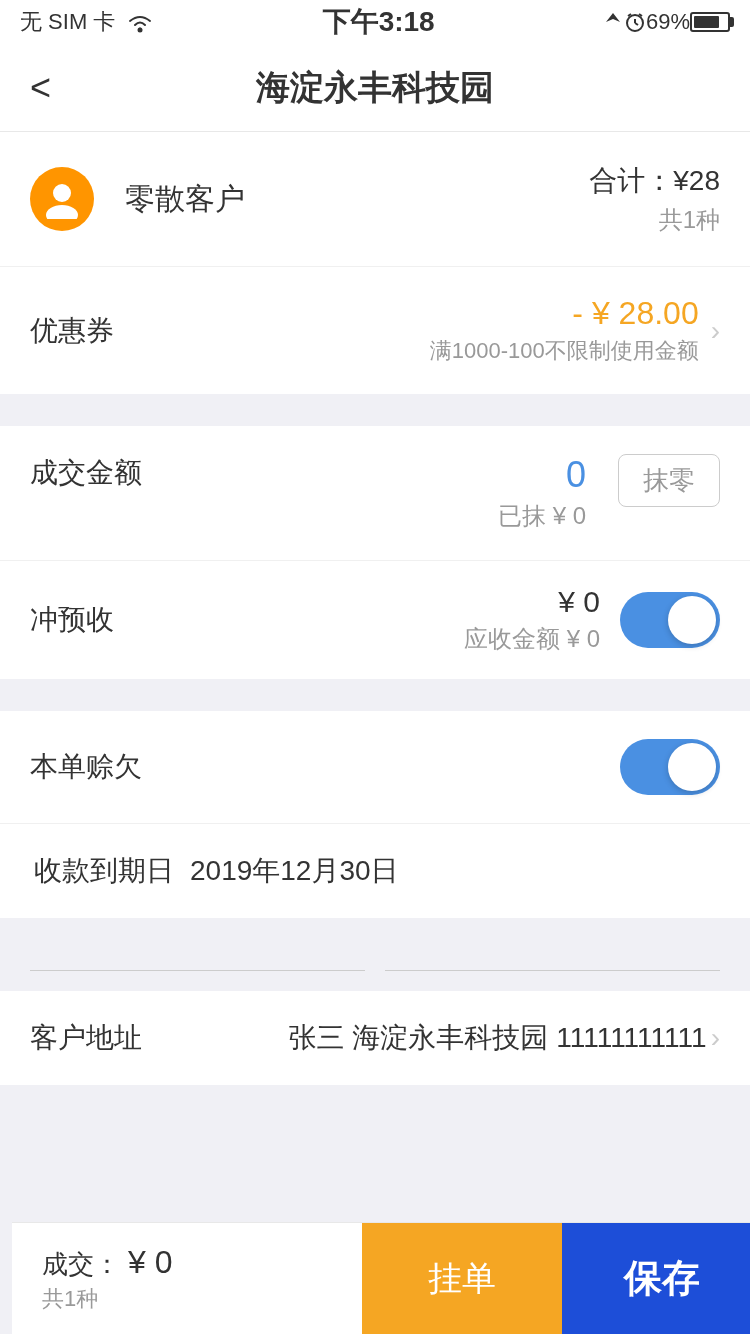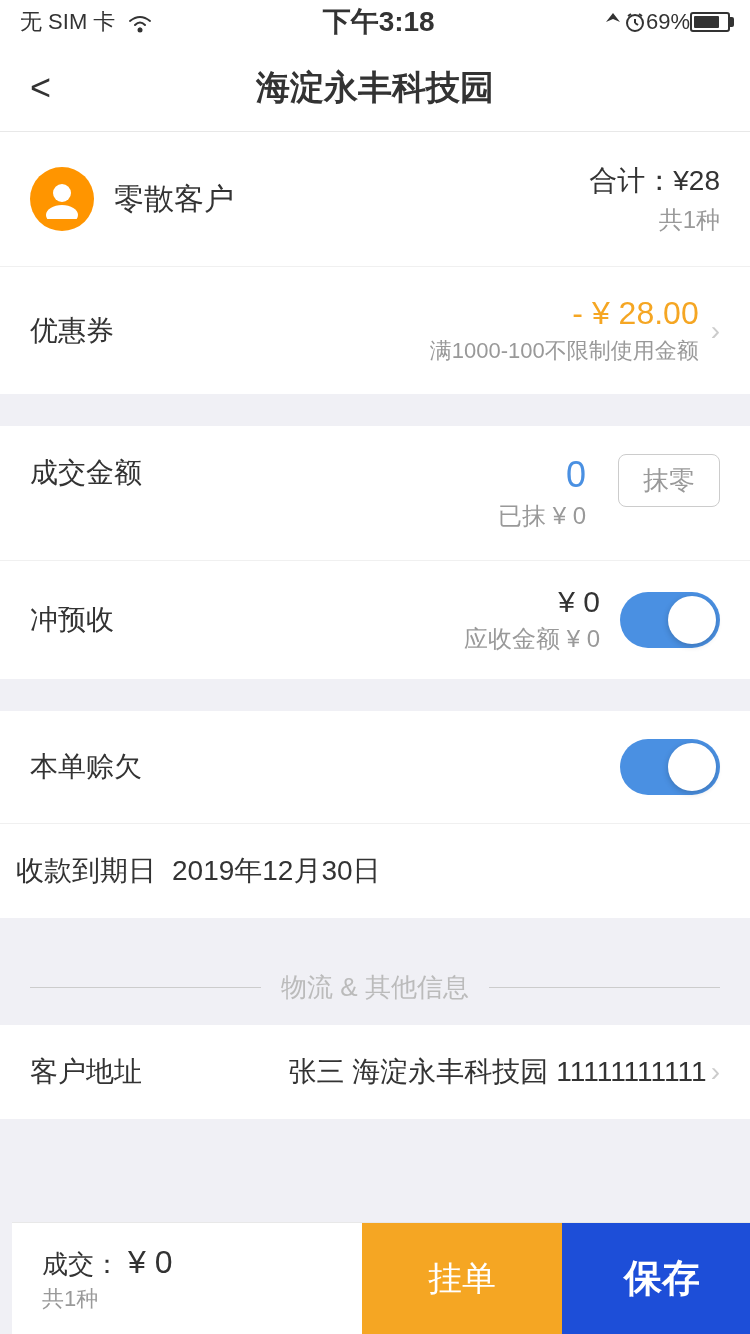--- a/index.html
+++ b/index.html
@@ -123,20 +123,21 @@
       border-radius: 50%;
       background: #ff9500;
       display: flex;
       align-items: center;
       justify-content: center;
     }
     .customer-name {
       font-size: 30px;
       color: #333;
       font-weight: 500;
+      margin-left: 11px;
     }
     .customer-right {
       text-align: right;
       margin-left: 20px;
     }
     .total-amount {
       font-size: 28px;
       color: #333;
     }
     .total-count {
@@ -296,21 +297,21 @@
       align-items: center;
       justify-content: space-between;
     }
     .debt-label {
       font-size: 28px;
       color: #333;
     }
 
     
     .due-date-row {
-      padding: 28px 16px;
+      padding: 28px 34px;
       display: flex;
       align-items: center;
       gap: 16px;
       border-top: 1px solid #f0f0f0;
     }
     .due-date-label {
       font-size: 28px;
       color: #333;
       flex-shrink: 0;
     }
@@ -526,21 +527,20 @@
     <div class="due-date-row">
       <span class="due-date-label">收款到期日</span>
       <span class="due-date-value">2019年12月30日</span>
     </div>
   </div>
 
   <div class="section-divider"></div>
 
   <div class="logistics-divider">
     <div class="logistics-line"></div>
-    <span class="logistics-text">物流 &amp; 其他信息</span>
     <div class="logistics-line"></div>
   </div>
 
   <div class="card-section">
     <div class="address-row">
       <span class="address-label">客户地址</span>
       <span class="address-value">张三 海淀永丰科技园 11111111111</span>
       <span class="chevron-right">›</span>
     </div>
   </div>

